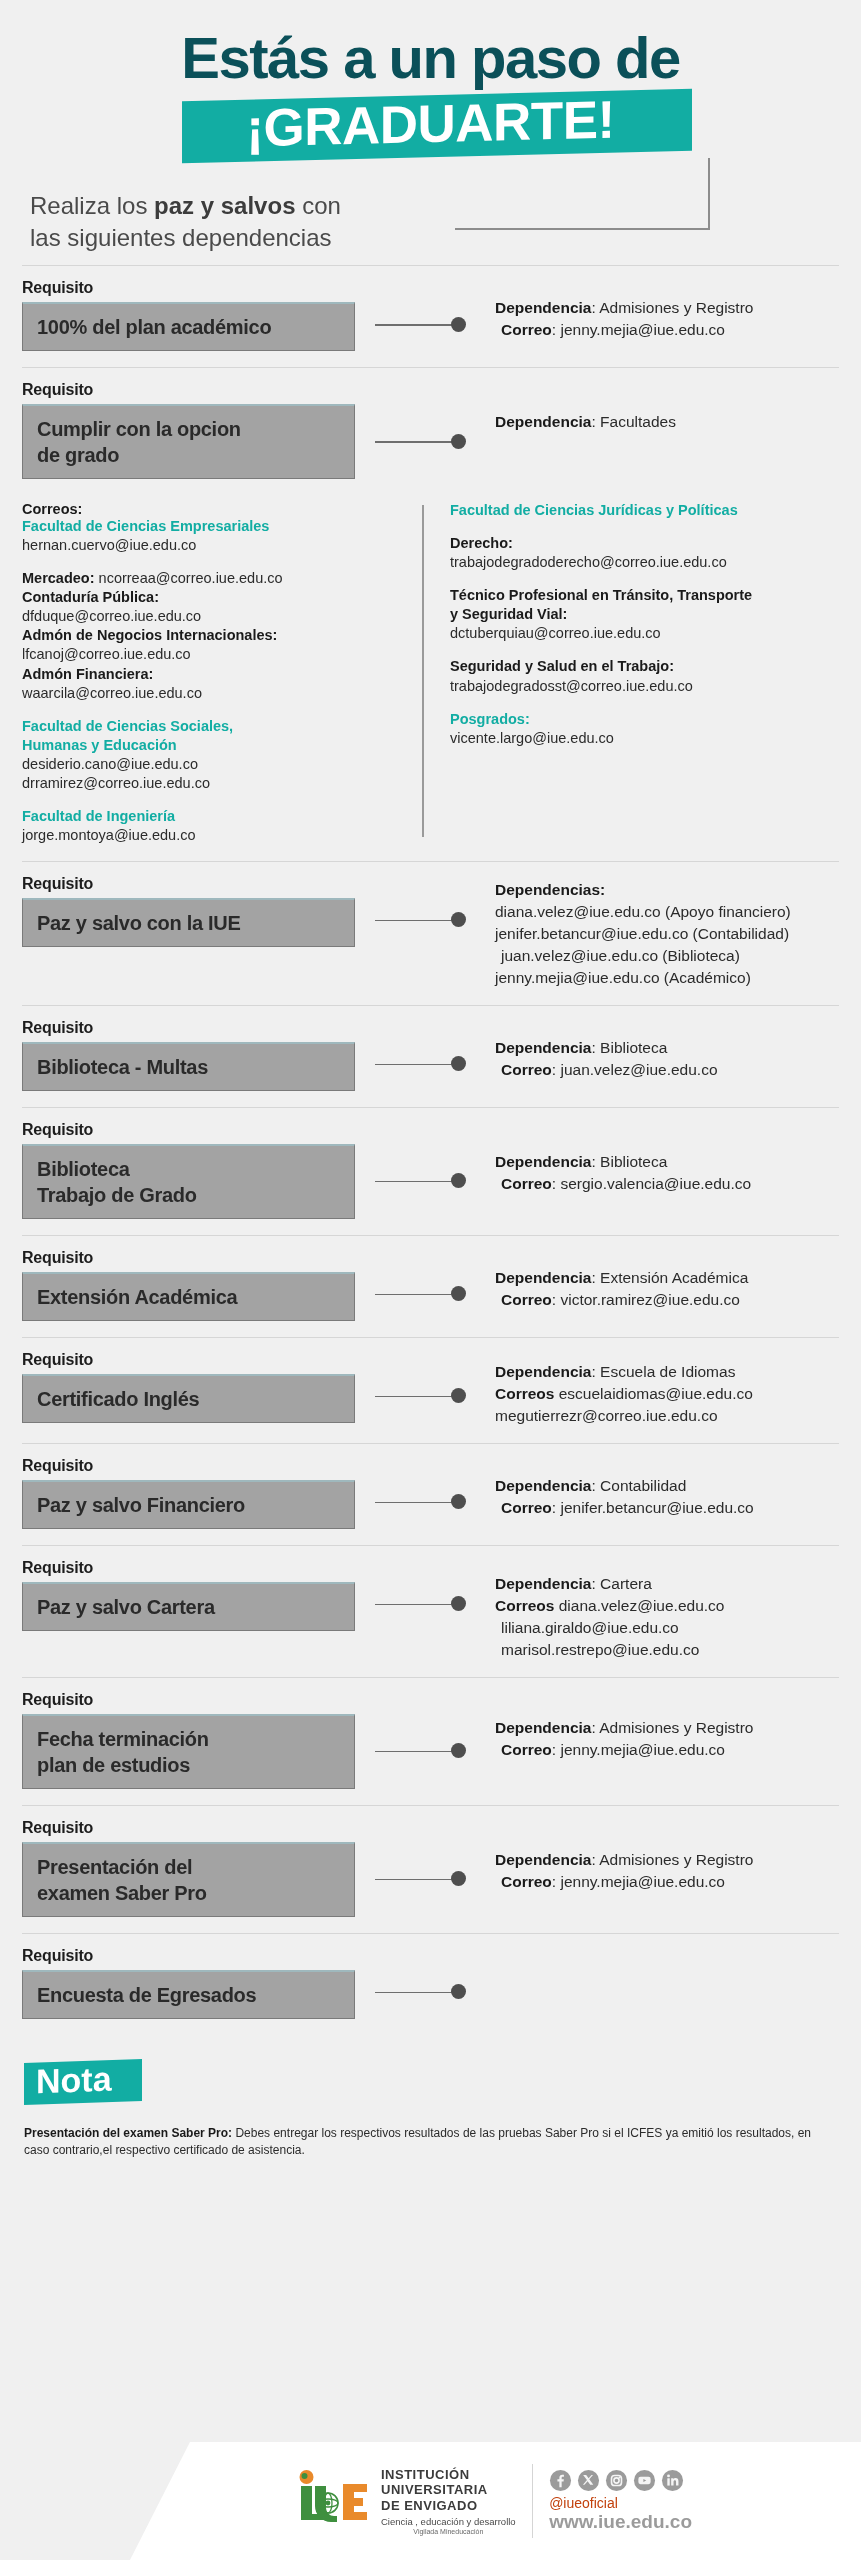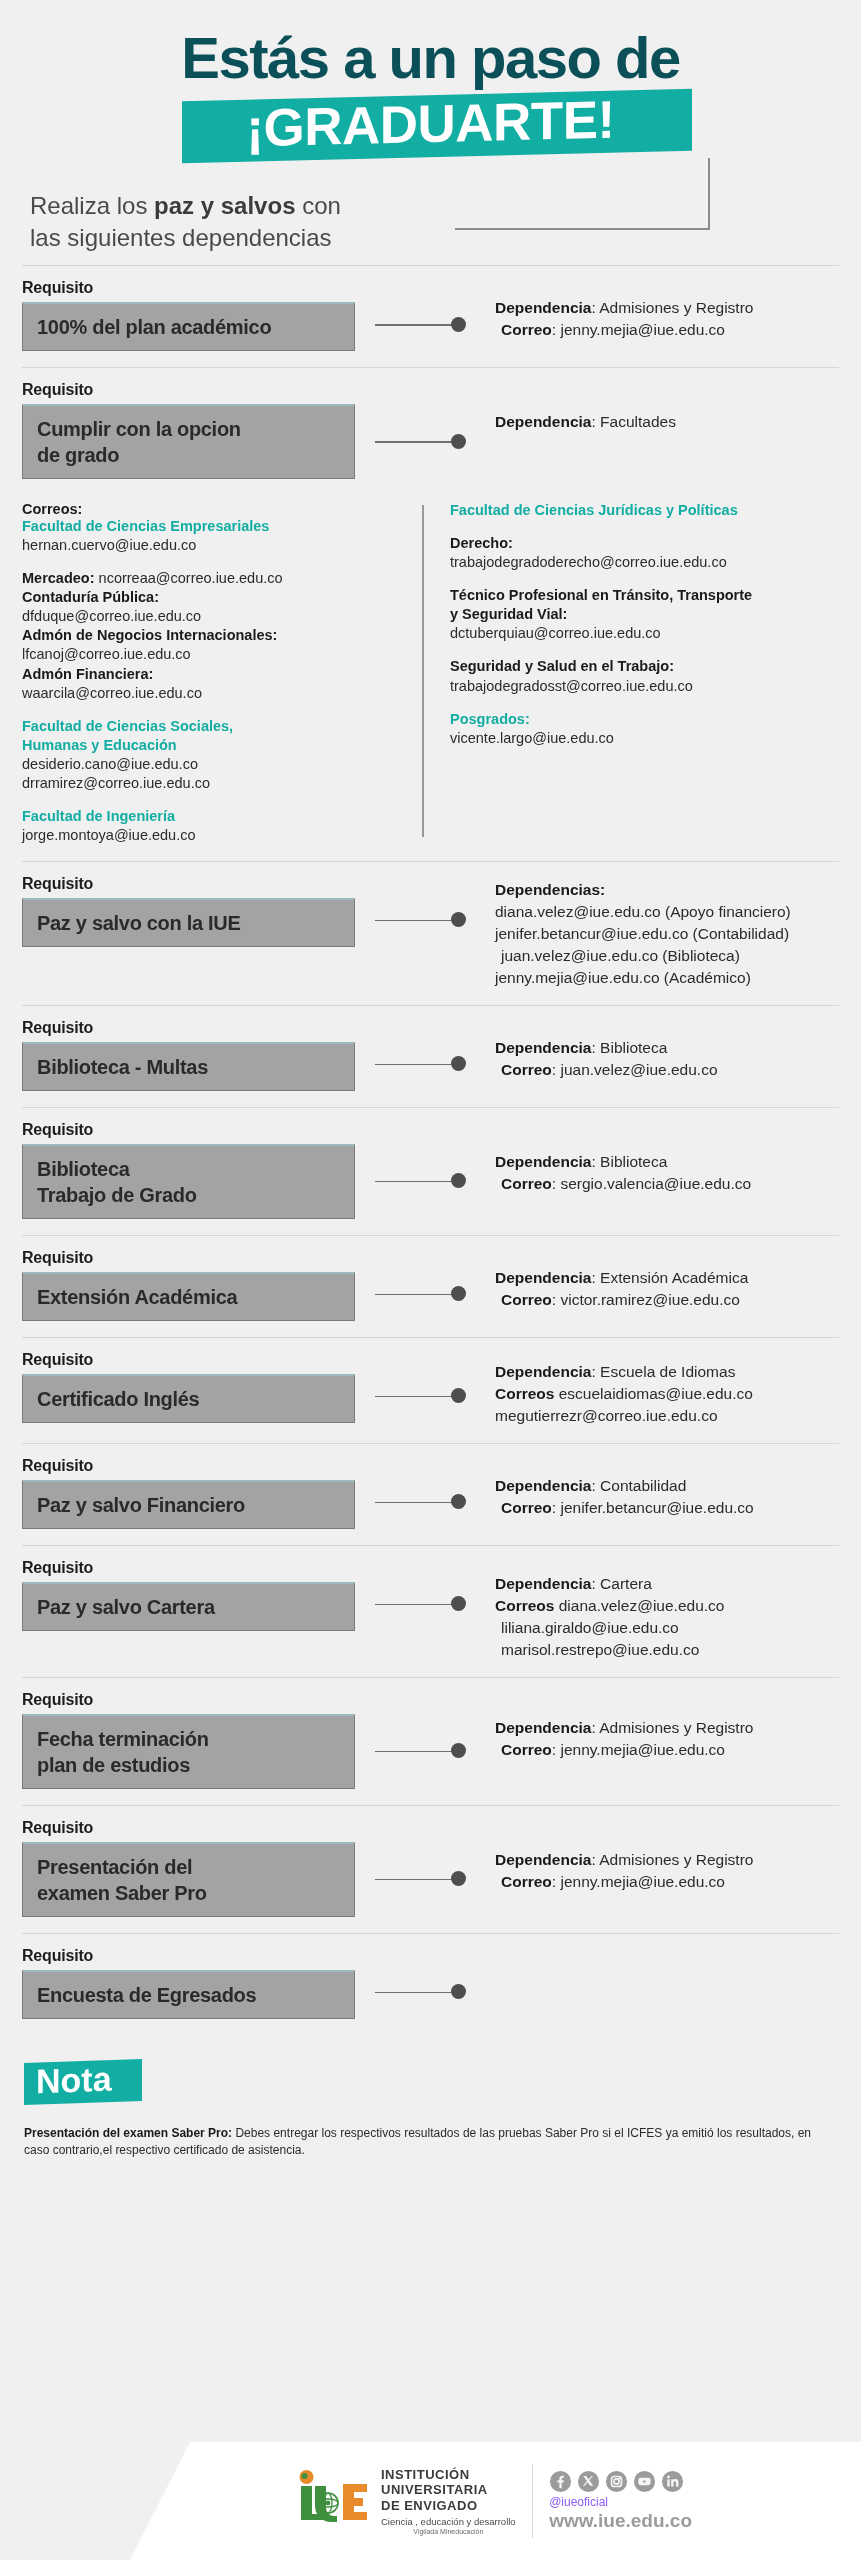--- a/index.html
+++ b/index.html
@@ -270,22 +270,22 @@
   .footer-divider {
     width: 1.5px;
     height: 74px;
     background: #d5d5d5;
     margin: 0 16px;
   }
   .social-block { color: #9b9b9b; }
   .social-icons { display: flex; gap: 5px; margin-bottom: 3px; }
   .social-icons svg { display: block; }
   .social-handle {
-    font-size: 12px;
-    color: #8b5cf6;
+    font-size: 14px;
+    color: #c2410c;
     line-height: 1.15;
   }
   .social-url {
     font-size: 19px;
     color: #9b9b9b;
     font-weight: bold;
     line-height: 1.15;
   }
 </style>
 </head>

